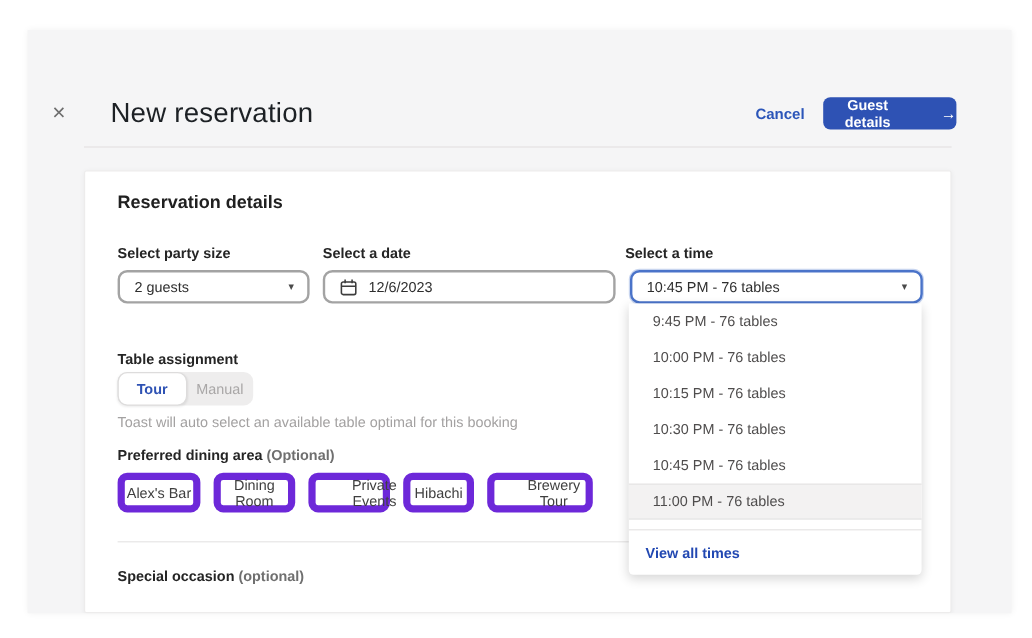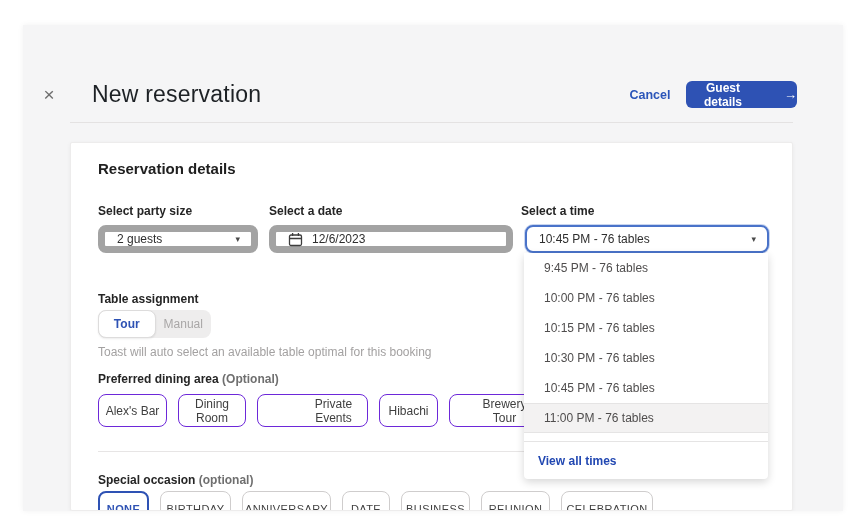--- a/index.html
+++ b/index.html
@@ -27,42 +27,42 @@
     background: #e4e2e2; }
 
   
   .card { position: absolute; left: 47px; top: 117px; width: 723px; height: 369px;
     background: #ffffff; border: 1px solid #edecec; border-radius: 2px;
     box-shadow: 0 1px 4px rgba(0,0,0,0.05); overflow: hidden; }
   .section-title { position: absolute; left: 27px; top: 17px; font-size: 15px; font-weight: 700;
     color: #202020; }
 
   .field-label { position: absolute; font-size: 12px; font-weight: 700; color: #252525; }
-  .select-box { position: absolute; height: 28px; background: #fff; border: 7px solid #a3a3a3;
+  .select-box { position: absolute; height: 28px; background: #fff; border: 2px solid #a3a3a3;
     border-radius: 8px; display: flex; align-items: center; padding: 0 12px; cursor: pointer; }
   .select-box .value { font-size: 12px; color: #2e2e2e; }
   .select-box .chev { position: absolute; right: 11px; font-size: 9px; color: #4a4a4a; }
   .select-box.focused { border: 2px solid #4a73c9; box-shadow: 0 0 0 1px rgba(74,115,201,0.30); }
   .cal-icon { margin-right: 9px; display: inline-flex; }
 
   .group-label { position: absolute; left: 27px; font-size: 12px; font-weight: 700; color: #252525; }
   .group-label .opt { font-weight: 700; color: #6f6f6f; }
 
   .toggle { position: absolute; left: 27px; top: 167px; width: 113px; height: 28px;
     background: #eeeded; border-radius: 8px; display: flex; }
   .toggle .seg { flex: 1; font-size: 12px; display: flex; align-items: center; justify-content: center;
     cursor: pointer; border-radius: 8px; }
   .toggle .seg.active { background: #ffffff; color: #2e52b4; font-weight: 700;
     border: 1px solid #dddcdc; box-shadow: 0 1px 2px rgba(0,0,0,0.08); }
   .toggle .seg.inactive { color: #a9a7a7; }
 
   .hint-text { position: absolute; left: 27px; top: 202px; font-size: 12px; color: #a3a1a1; }
 
   .chip-row { position: absolute; left: 27px; display: flex; gap: 11px; }
-  .chip { height: 33px; background: #fff; border: 1px solid #6d28d9; border-radius: 8px;
+  .chip { height: 33px; background: #fff; border: 6px solid #6d28d9; border-radius: 8px;
     font-size: 12px; color: #3f3f3f; display: flex; align-items: center; justify-content: center;
     cursor: pointer; font-family: "Liberation Sans", sans-serif; padding: 0; }
 
   .card-divider { position: absolute; left: 27px; top: 308px; width: 669px; height: 1px;
     background: #e7e5e5; }
 
   .occ-row { position: absolute; left: 27px; top: 348px; display: flex; gap: 11px; }
   .occ { height: 36px; background: #fff; border: 1px solid #cfcdcd; border-radius: 8px;
     font-size: 11px; letter-spacing: 0.4px; color: #3f3f3f; display: flex; align-items: center;
     justify-content: center; cursor: pointer; font-family: "Liberation Sans", sans-serif; }
@@ -132,40 +132,31 @@
     <div class="hint-text">Toast will auto select an available table optimal for this booking</div>
 
     <div class="group-label" style="top:229px;">
       <span>Preferred dining area</span>
       <span class="opt">
         <span>(Optional)</span></span>
     </div>
     <div class="chip-row" style="top:251px;">
       <button class="chip" style="width:69px;">Alex's Bar</button>
       <button class="chip" style="width:68px;">Dining Room</button>
-      <button class="chip" style="width:111px;padding-left:42px;">Private Events</button>
+      <button class="chip" style="width:68px;padding-left:42px;">Private Events</button>
       <button class="chip" style="width:59px;">Hibachi</button>
       <button class="chip" style="width:88px;padding-left:23px;">Brewery Tour</button>
     </div>
 
     <div class="card-divider"></div>
 
     <div class="group-label" style="top:330px;">
       <span>Special occasion</span>
       <span class="opt">
         <span>(optional)</span></span>
-    </div>
-    <div class="occ-row">
-      <button class="occ selected" style="width:51px;">NONE</button>
-      <button class="occ" style="width:71px;">BIRTHDAY</button>
-      <button class="occ" style="width:89px;">ANNIVERSARY</button>
-      <button class="occ" style="width:48px;">DATE</button>
-      <button class="occ" style="width:69px;">BUSINESS</button>
-      <button class="occ" style="width:69px;">REUNION</button>
-      <button class="occ" style="width:92px;">CELEBRATION</button>
     </div>
   </div>
 
   <div class="dropdown">
     <div class="dd-item">9:45 PM - 76 tables</div>
     <div class="dd-item">10:00 PM - 76 tables</div>
     <div class="dd-item">10:15 PM - 76 tables</div>
     <div class="dd-item">10:30 PM - 76 tables</div>
     <div class="dd-item">10:45 PM - 76 tables</div>
     <div class="dd-item highlighted">11:00 PM - 76 tables</div>

